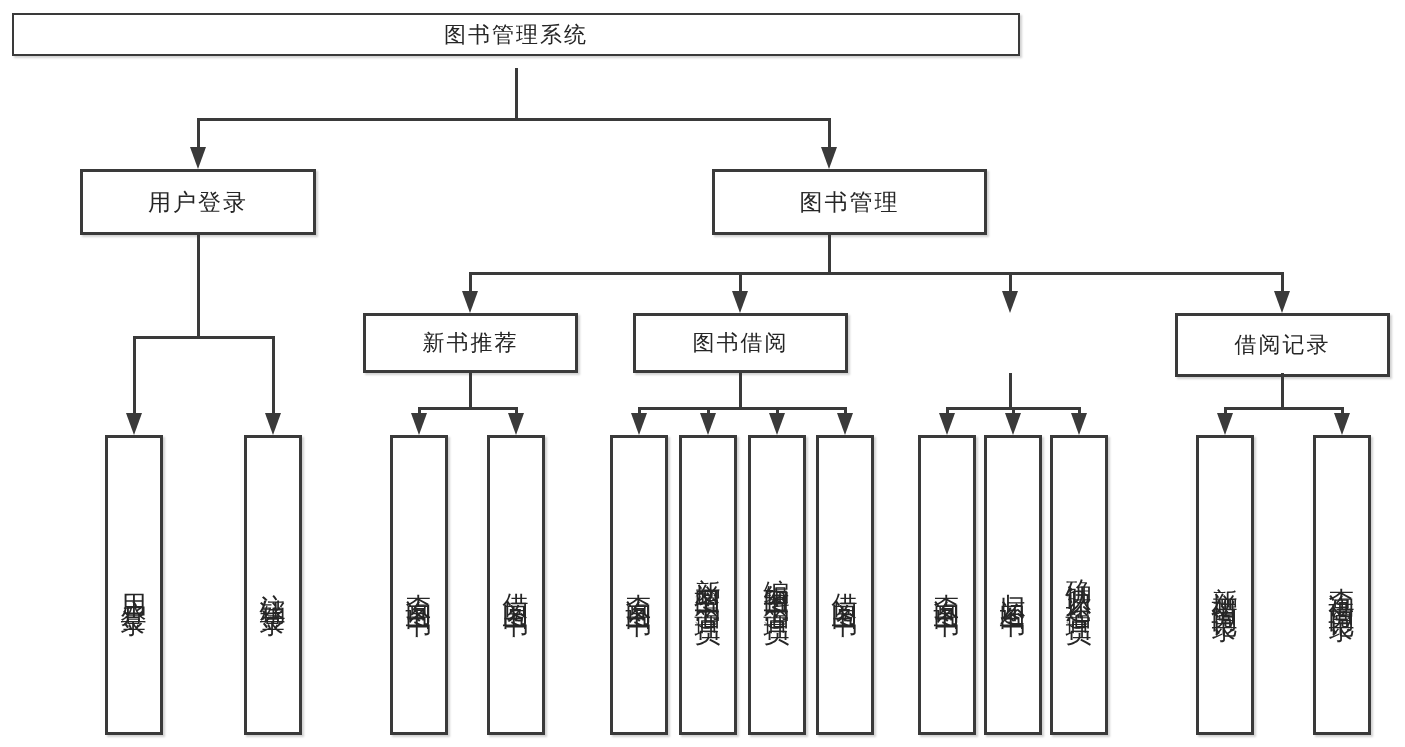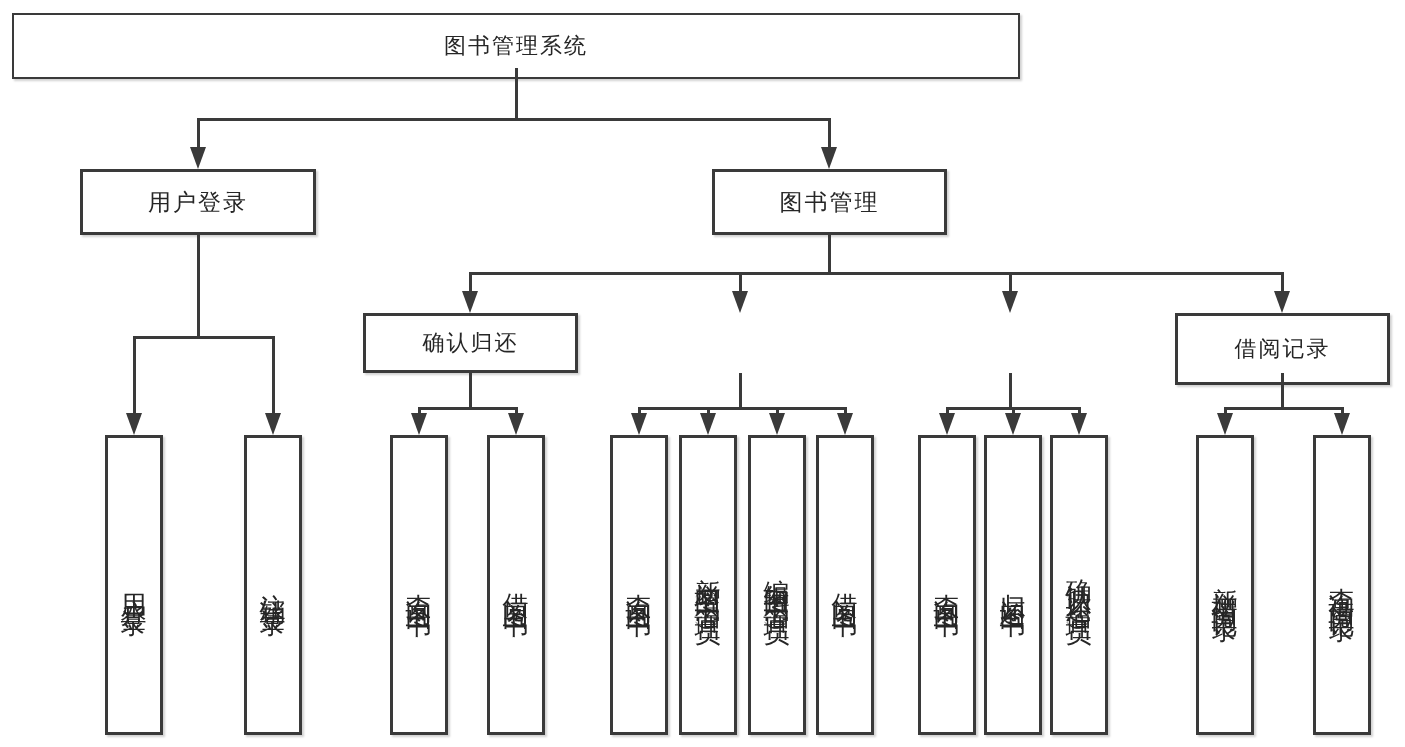--- a/index.html
+++ b/index.html
@@ -52,35 +52,35 @@
     letter-spacing:1px;
     z-index:10;
     white-space:nowrap;
   }
 </style>
 </head>
 <body>
 
 <div class="stage">
 
-  <div class="box root" style="left:12px;top:13px;width:1008px;height:66px;">
+  <div class="box root" style="left:12px;top:13px;width:1008px;height:43px;">
     <span>图书管理系统</span>
   </div>
 
   <div class="vline" style="left:515px;top:68px;height:50px;"></div>
   <div class="hline" style="left:197px;top:118px;width:634px;"></div>
   <div class="vline" style="left:197px;top:118px;height:31px;"></div>
   <div class="arrowhead" style="left:190px;top:147px;"></div>
   <div class="vline" style="left:828px;top:118px;height:31px;"></div>
   <div class="arrowhead" style="left:821px;top:147px;"></div>
 
   <div class="box branch" style="left:80px;top:169px;width:236px;height:66px;">
     <span>用户登录</span>
   </div>
-  <div class="box branch" style="left:712px;top:169px;width:235px;height:66px;">
+  <div class="box branch" style="left:712px;top:169px;width:275px;height:66px;">
     <span>图书管理</span>
   </div>
 
   <div class="vline" style="left:197px;top:235px;height:101px;"></div>
   <div class="hline" style="left:133px;top:336px;width:142px;"></div>
   <div class="vline" style="left:133px;top:336px;height:78px;"></div>
   <div class="arrowhead" style="left:126px;top:413px;"></div>
   <div class="vline" style="left:272px;top:336px;height:78px;"></div>
   <div class="arrowhead" style="left:265px;top:413px;"></div>
 
@@ -89,23 +89,26 @@
   <div class="vline" style="left:469px;top:272px;height:21px;"></div>
   <div class="arrowhead" style="left:462px;top:291px;"></div>
   <div class="vline" style="left:739px;top:272px;height:21px;"></div>
   <div class="arrowhead" style="left:732px;top:291px;"></div>
   <div class="vline" style="left:1009px;top:272px;height:21px;"></div>
   <div class="arrowhead" style="left:1002px;top:291px;"></div>
   <div class="vline" style="left:1281px;top:272px;height:21px;"></div>
   <div class="arrowhead" style="left:1274px;top:291px;"></div>
 
   <div class="box group" style="left:363px;top:313px;width:215px;height:60px;">
-    <span>确认归还</span>
+    <span>新书推荐</span>
   </div>
-  <div class="box group" style="left:1175px;top:313px;width:215px;height:72px;">
+  <div class="box group" style="left:633px;top:313px;width:215px;height:60px;">
+    <span>图书借阅</span>
+  </div>
+  <div class="box group" style="left:1175px;top:313px;width:215px;height:64px;">
     <span>借阅记录</span>
   </div>
 
   <div class="vline" style="left:469px;top:373px;height:34px;"></div>
   <div class="hline" style="left:418px;top:407px;width:100px;"></div>
   <div class="vline" style="left:418px;top:407px;height:8px;"></div>
   <div class="arrowhead" style="left:411px;top:413px;"></div>
   <div class="vline" style="left:515px;top:407px;height:8px;"></div>
   <div class="arrowhead" style="left:508px;top:413px;"></div>
 

